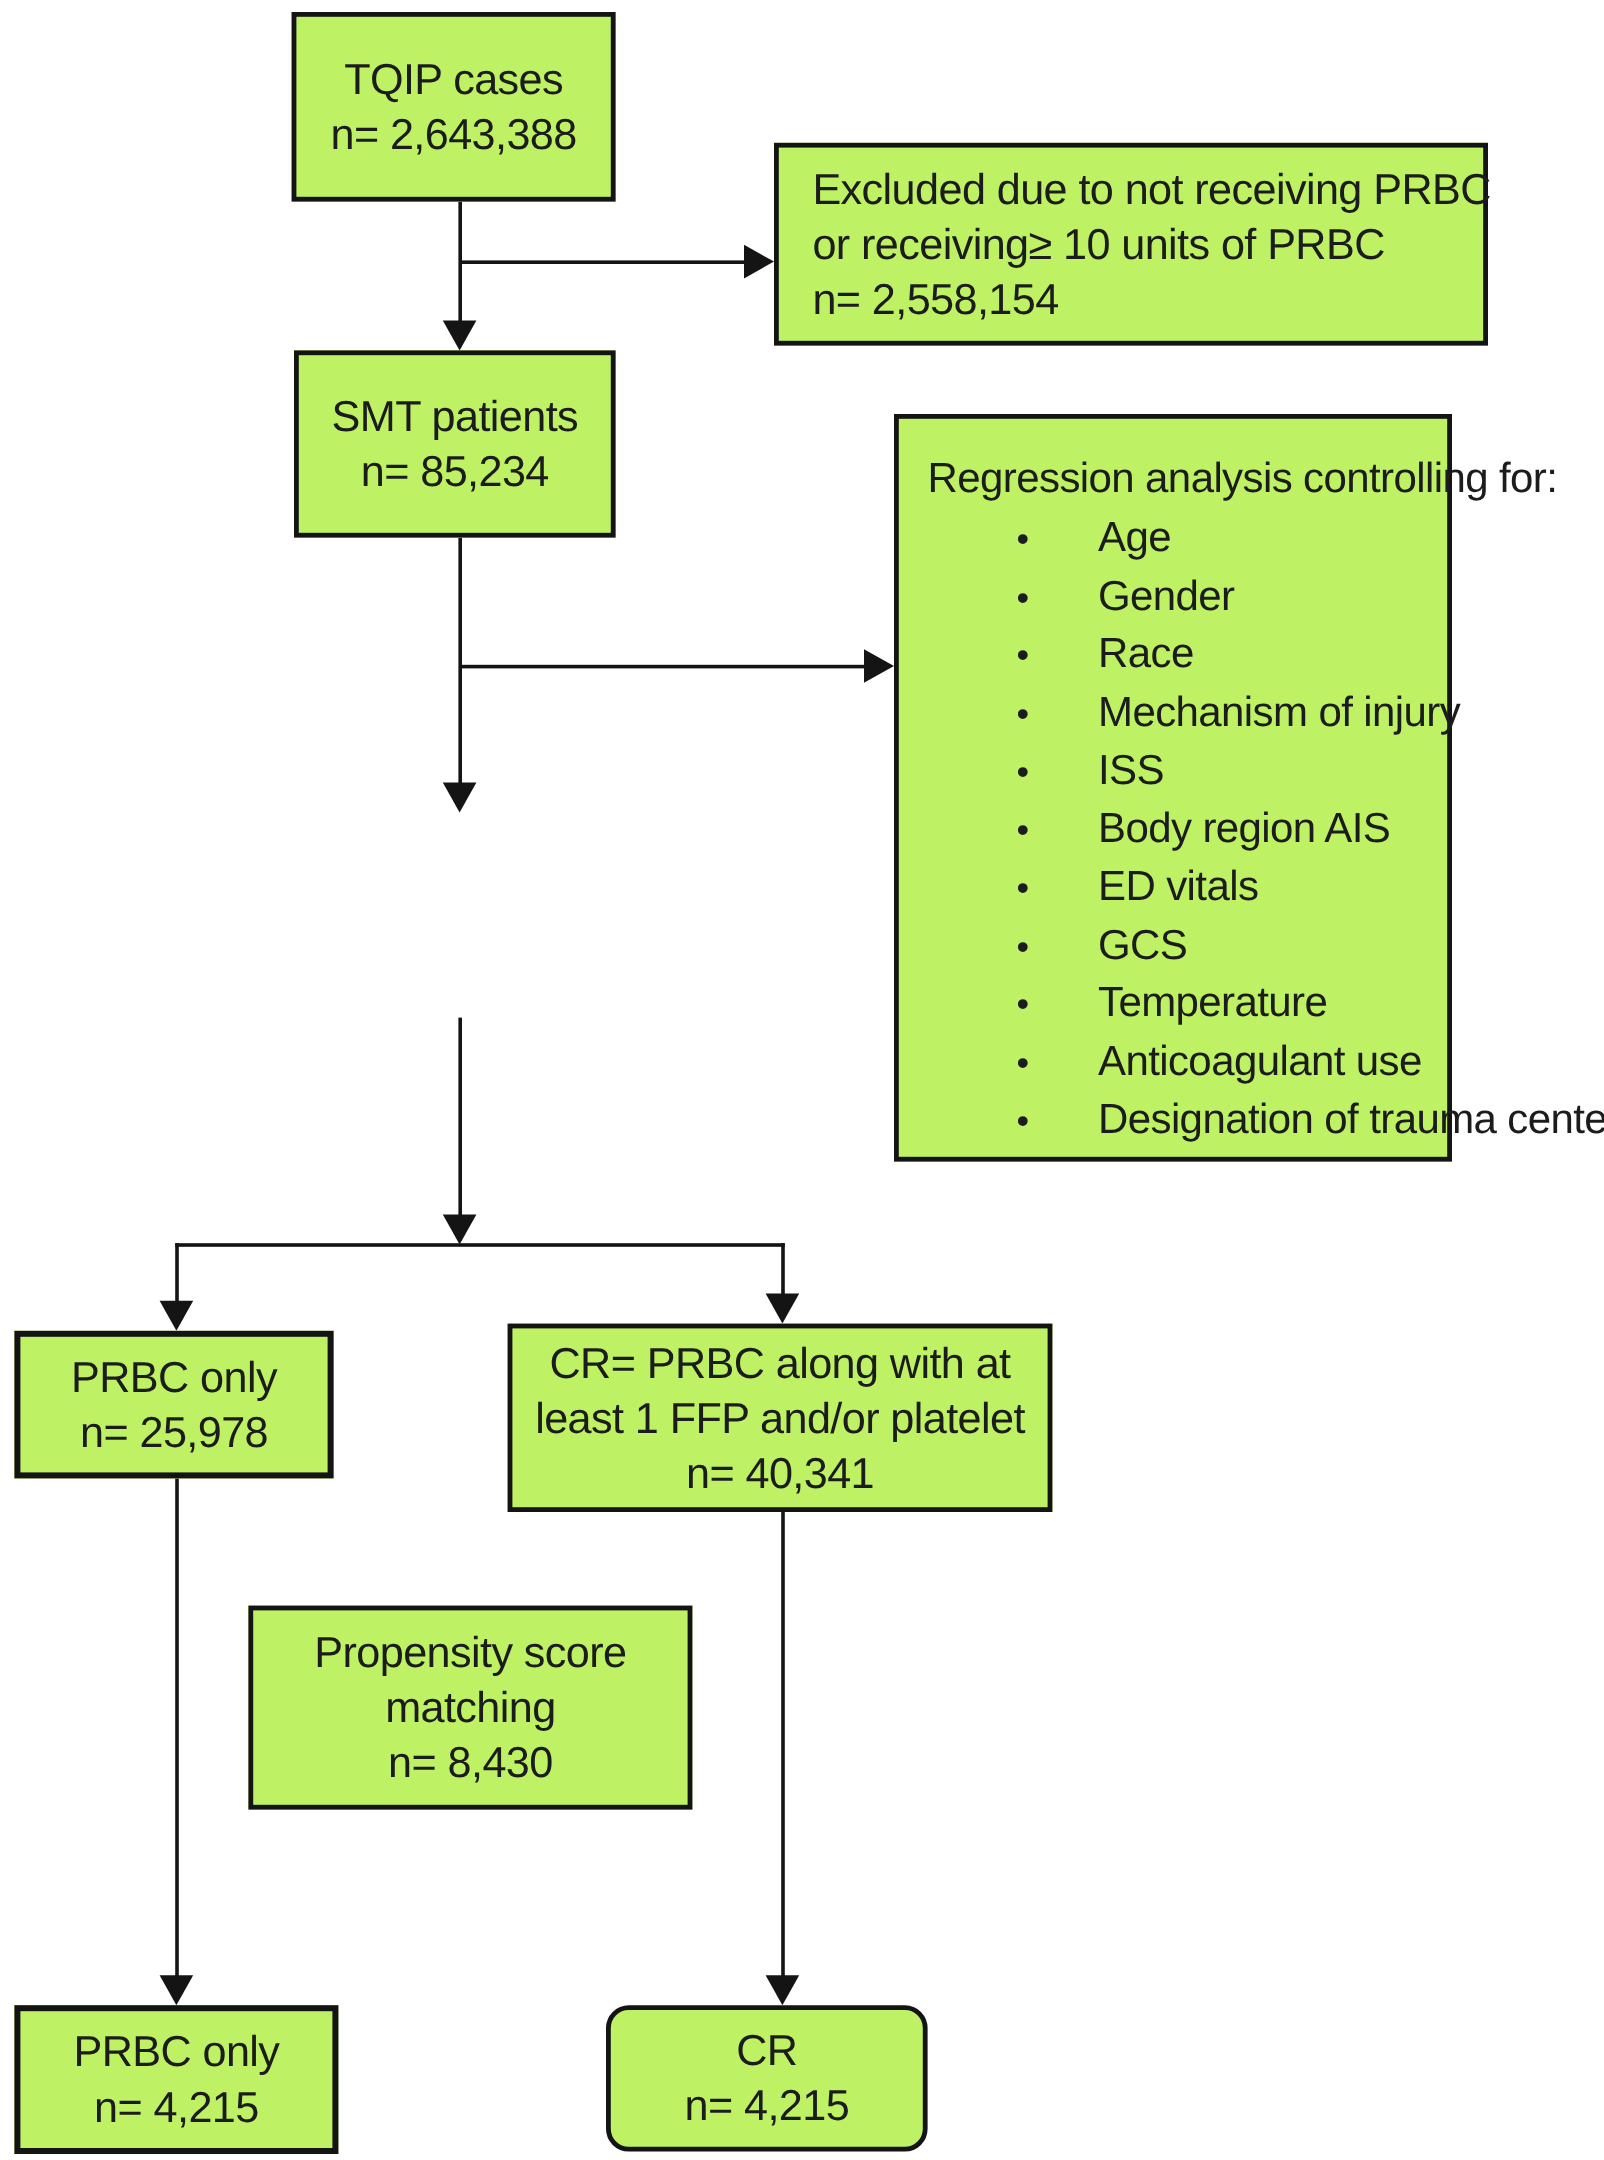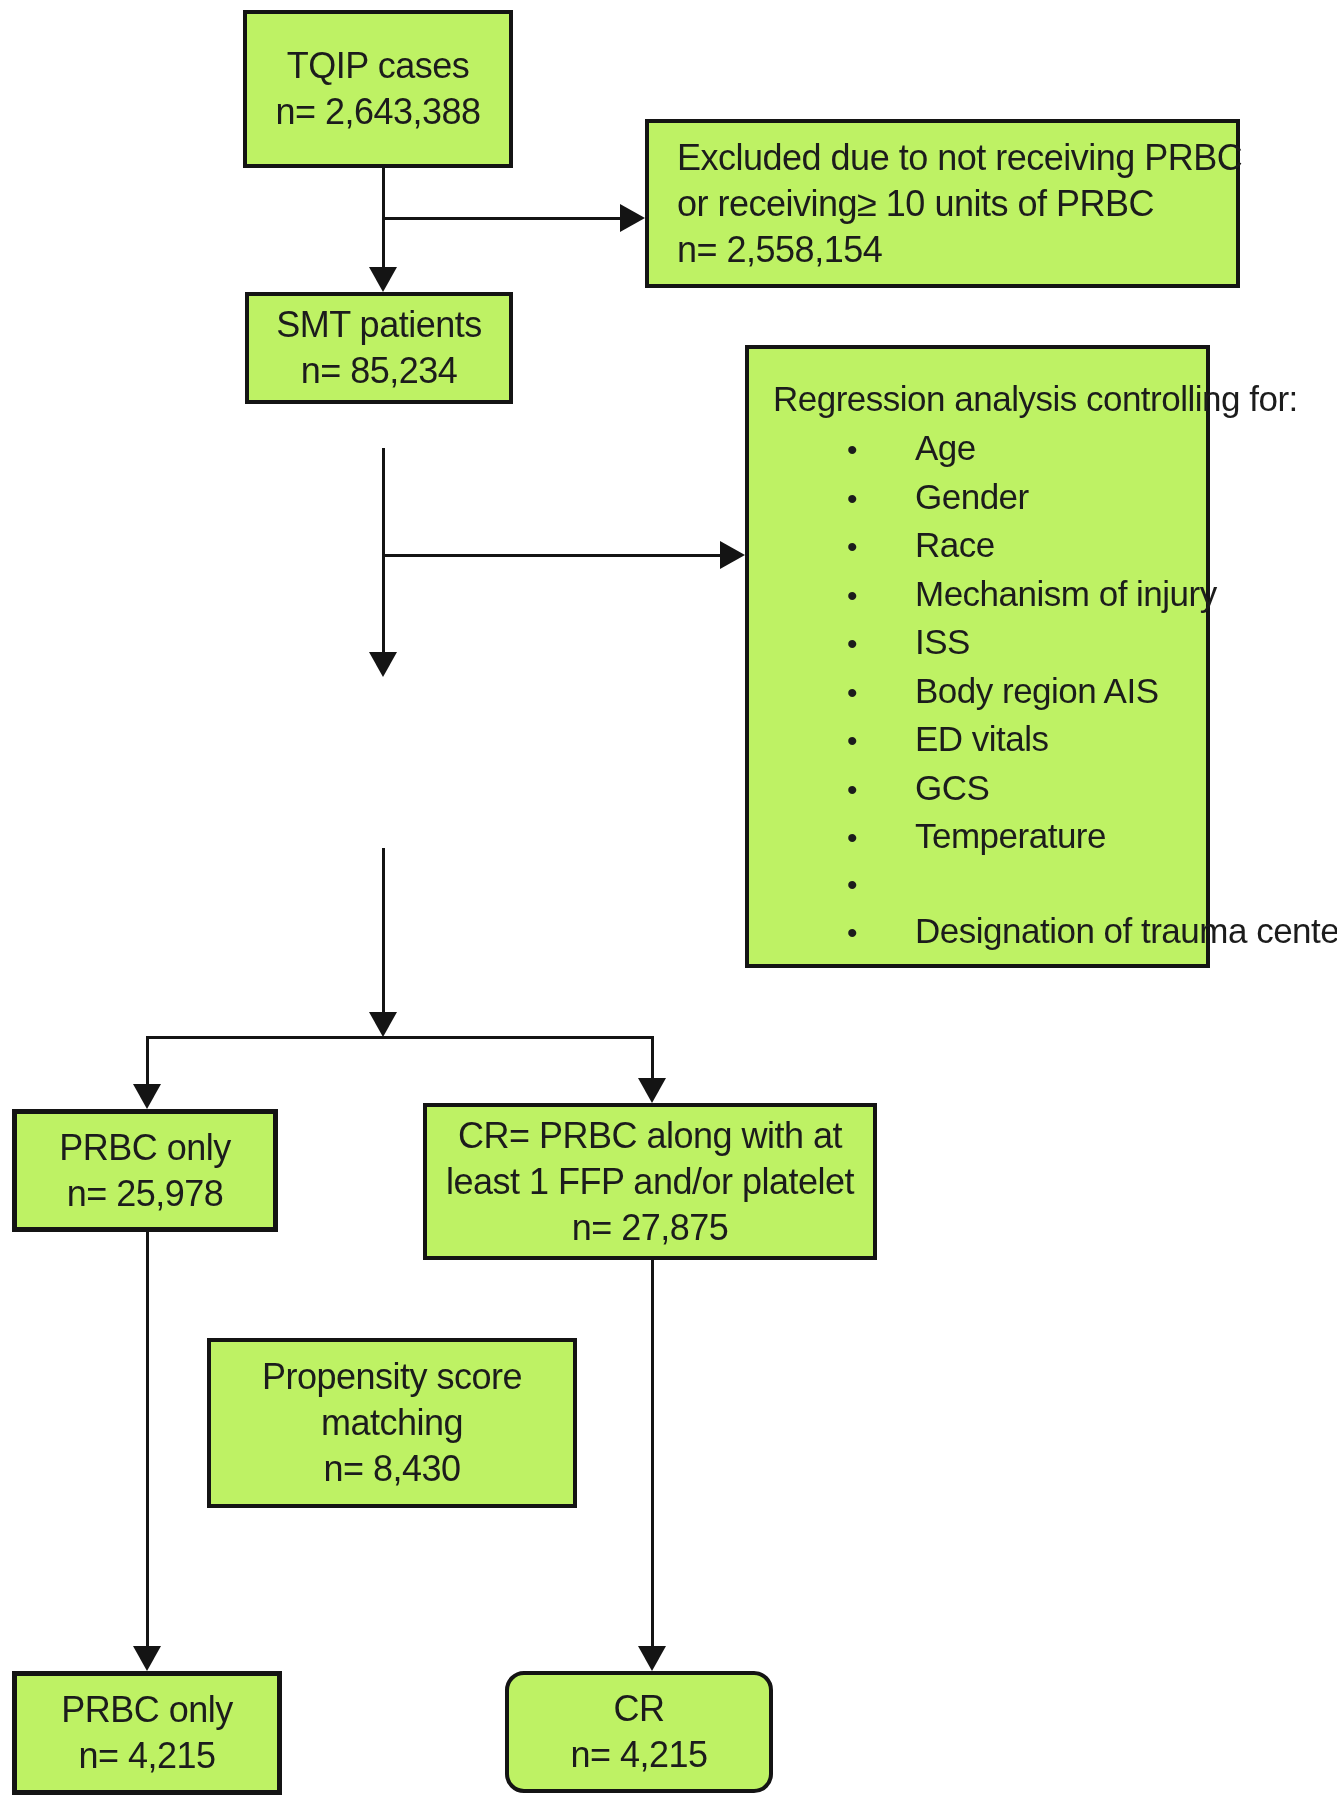--- a/index.html
+++ b/index.html
@@ -97,21 +97,21 @@
     <div>TQIP cases</div>
     <div>n= 2,643,388</div>
   </div>
 
   <div class="box leftalign" style="left:645px;top:119px;width:595px;height:169px;">
     <div>Excluded due to not receiving PRBC</div>
     <div>or receiving≥ 10 units of PRBC</div>
     <div>n= 2,558,154</div>
   </div>
 
-  <div class="box" style="left:245px;top:292px;width:268px;height:112px;">
+  <div class="box" style="left:245px;top:292px;width:268px;height:156px;">
     <div>SMT patients</div>
     <div>n= 85,234</div>
   </div>
 
   <div class="box reglist" style="left:745px;top:345px;width:465px;height:623px;">
     <div class="reg-title">Regression analysis controlling for:</div>
     <ul class="reg-items">
       <li>
           <span class="bullet">•</span>
           <span class="itxt">Age</span>
@@ -143,38 +143,39 @@
       <li>
           <span class="bullet">•</span>
           <span class="itxt">GCS</span>
         </li>
       <li>
           <span class="bullet">•</span>
           <span class="itxt">Temperature</span>
         </li>
       <li>
           <span class="bullet">•</span>
+          <span class="itxt">Anticoagulant use</span>
         </li>
       <li>
           <span class="bullet">•</span>
           <span class="itxt">Designation of trauma center</span>
         </li>
     </ul>
   </div>
 
 
   <div class="box thick" style="left:12px;top:1109px;width:266px;height:123px;">
     <div>PRBC only</div>
     <div>n= 25,978</div>
   </div>
 
   <div class="box" style="left:423px;top:1103px;width:454px;height:157px;">
     <div>CR= PRBC along with at</div>
     <div>least 1 FFP and/or platelet</div>
-    <div>n= 27,875</div>
+    <div>n= 40,341</div>
   </div>
 
   <div class="box" style="left:207px;top:1338px;width:370px;height:170px;">
     <div>Propensity score</div>
     <div>matching</div>
     <div>n= 8,430</div>
   </div>
 
   <div class="box thick" style="left:12px;top:1671px;width:270px;height:124px;">
     <div>PRBC only</div>

